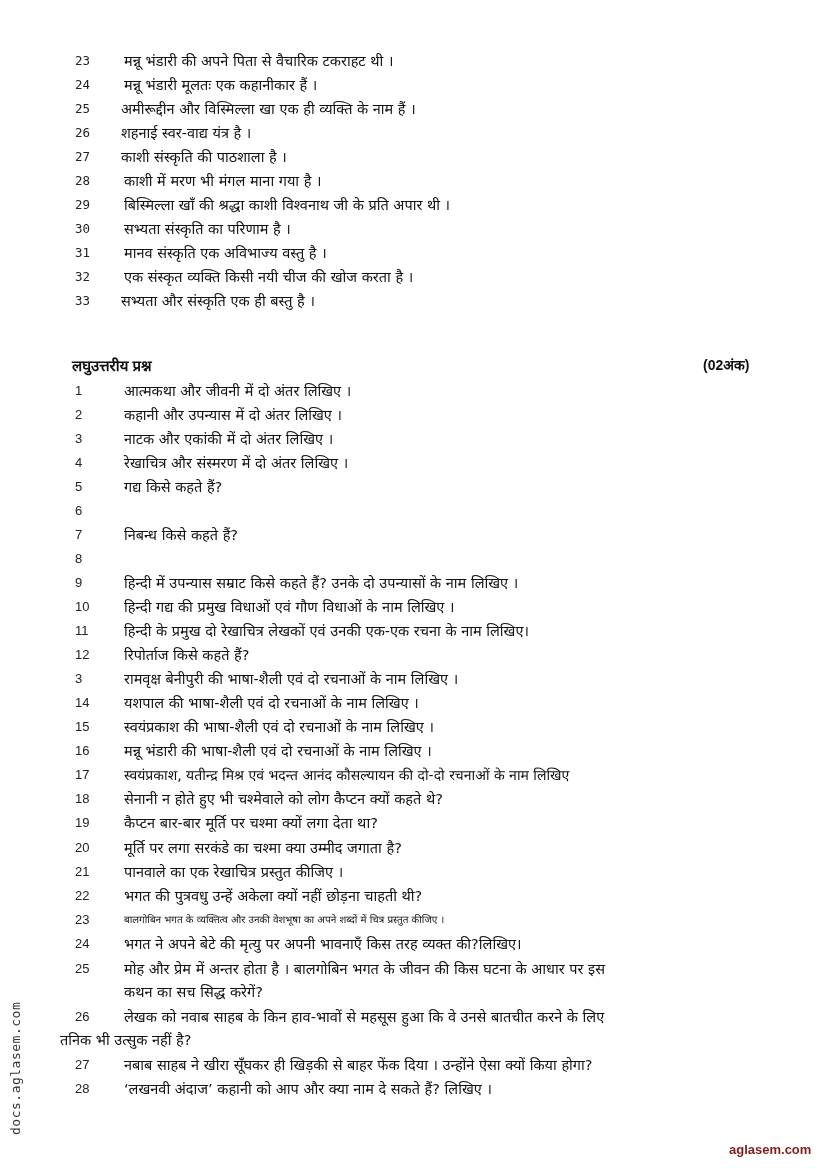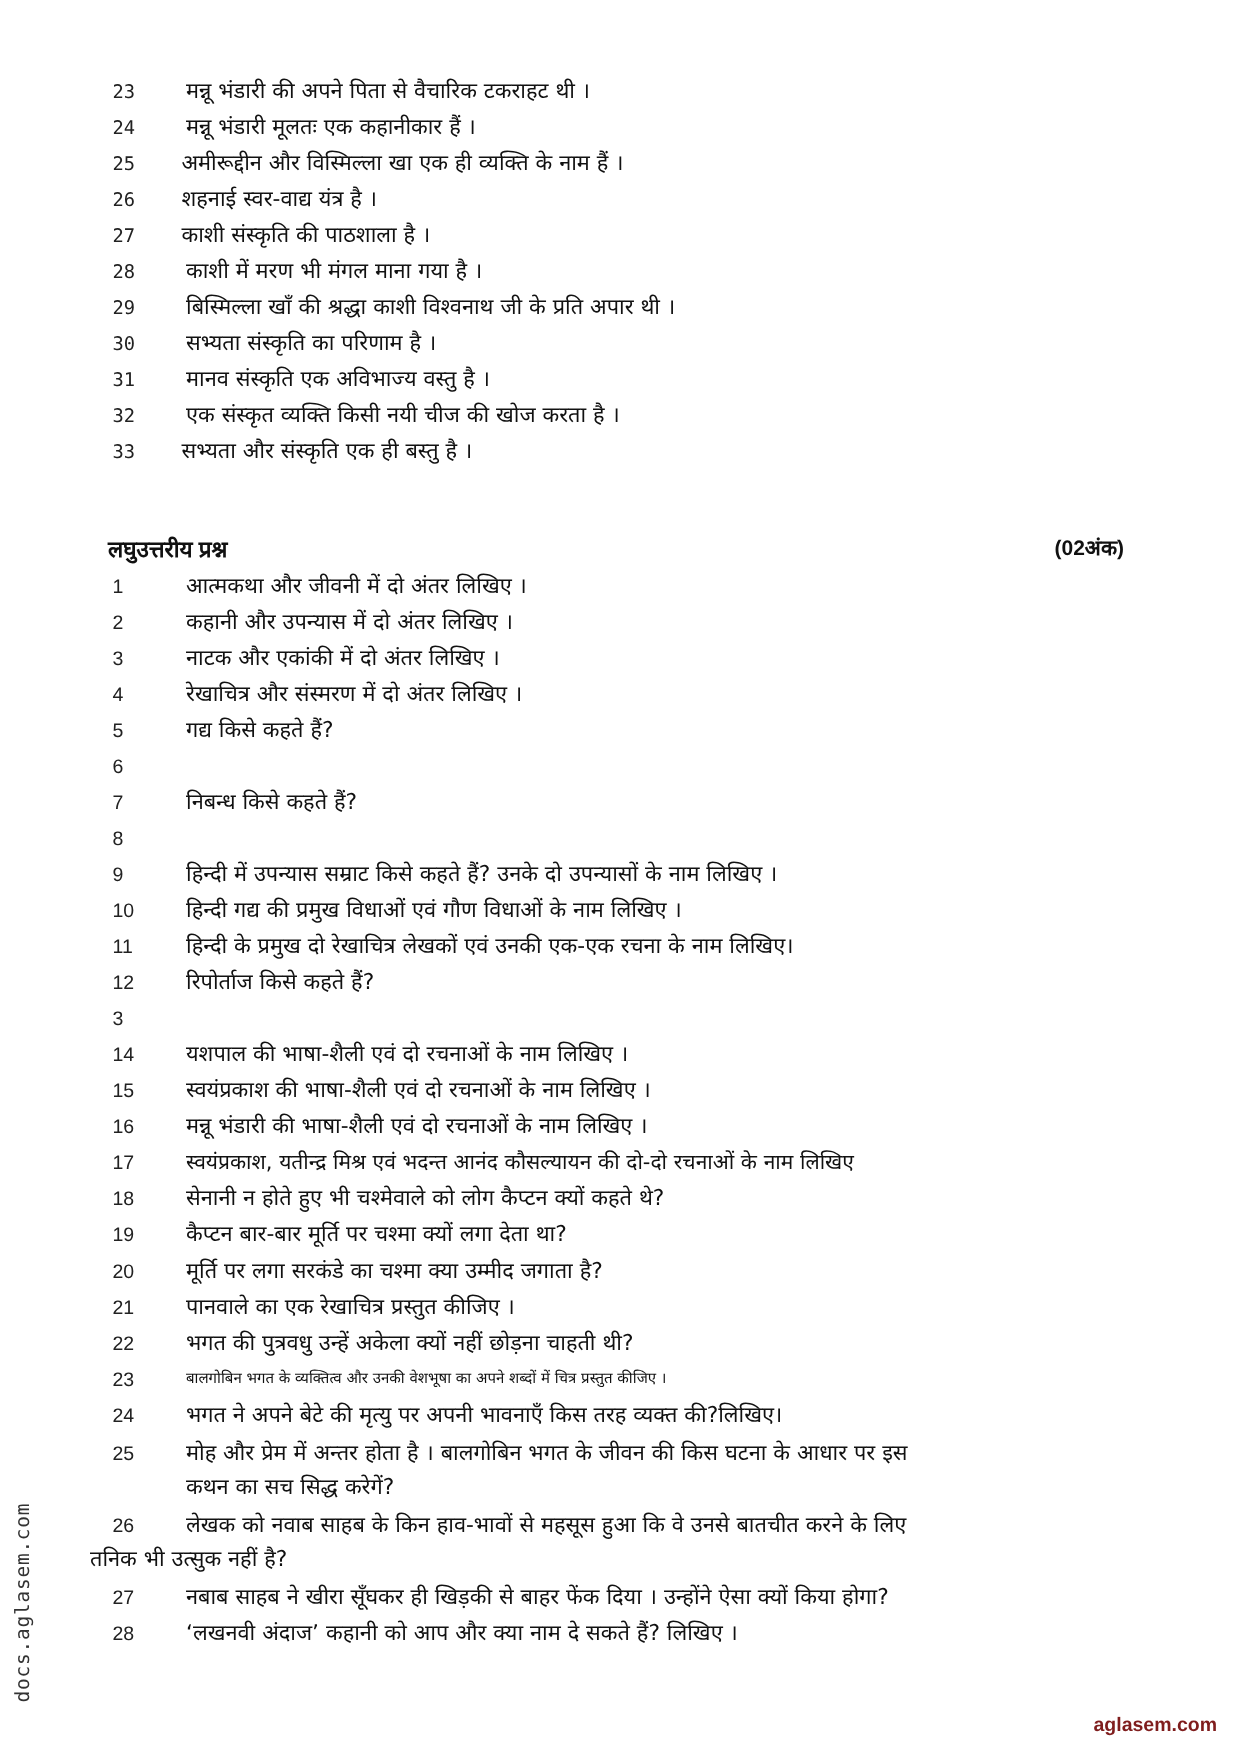--- a/index.html
+++ b/index.html
@@ -112,20 +112,21 @@
     <div class="row" style="top:619px">
         <span class="num2">11</span>
         <span class="txt" style="left:124px"> हिन्दी के प्रमुख दो रेखाचित्र लेखकों एवं उनकी एक-एक रचना के नाम लिखिए।</span>
       </div>
     <div class="row" style="top:643px">
         <span class="num2">12</span>
         <span class="txt" style="left:124px">रिपोर्ताज किसे कहते हैं?</span>
       </div>
     <div class="row" style="top:667px">
         <span class="num2">3</span>
+        <span class="txt" style="left:124px">रामवृक्ष बेनीपुरी की भाषा-शैली एवं दो रचनाओं के नाम लिखिए ।</span>
       </div>
     <div class="row" style="top:691px">
         <span class="num2">14</span>
         <span class="txt" style="left:124px">यशपाल की भाषा-शैली एवं दो रचनाओं के नाम लिखिए ।</span>
       </div>
     <div class="row" style="top:715px">
         <span class="num2">15</span>
         <span class="txt" style="left:124px">स्वयंप्रकाश की भाषा-शैली एवं दो रचनाओं के नाम लिखिए ।</span>
       </div>
     <div class="row" style="top:739px">

